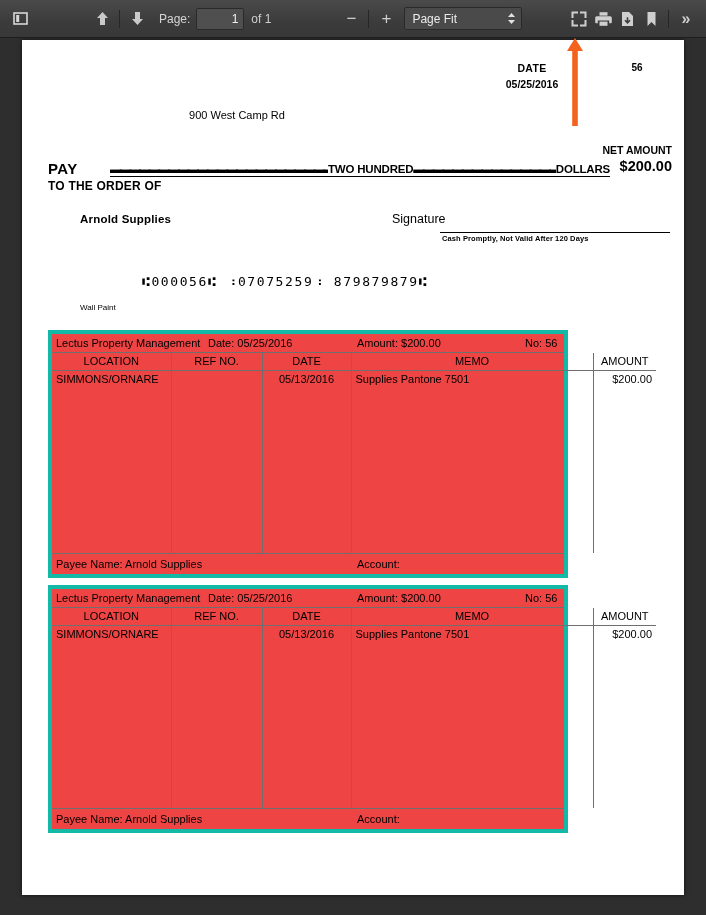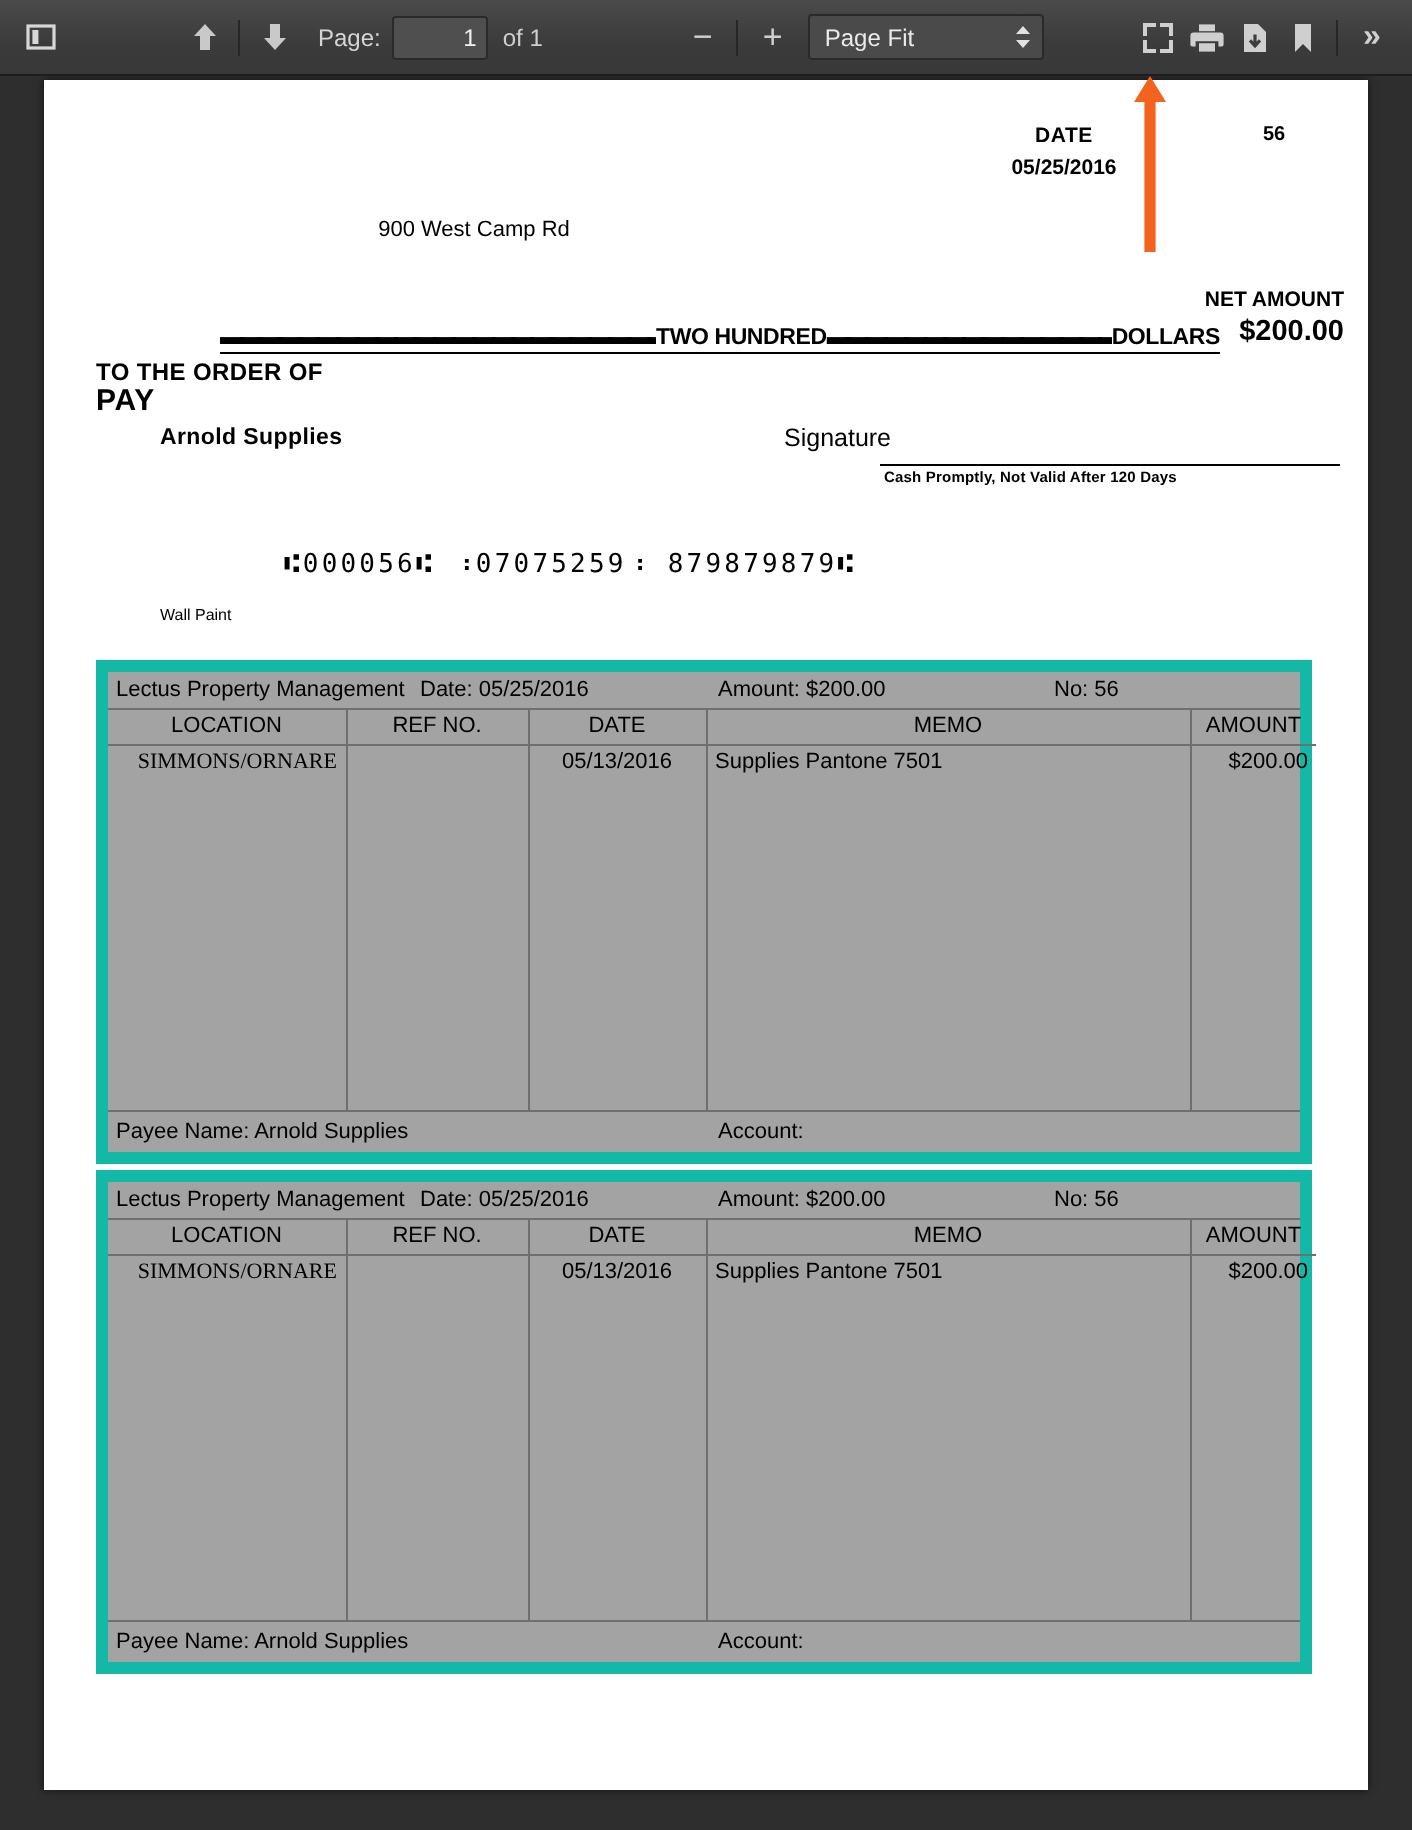--- a/index.html
+++ b/index.html
@@ -115,21 +115,21 @@
     font-size: 11px; line-height: 14px;
   }
 
   #pay-row {
     left: 26px; top: 118px;
     width: 614px;
     height: 22px;
   }
   #pay-word {
     position: absolute; left: 0; top: 2px;
-    font-size: 15px; font-weight: bold; letter-spacing: .4px; margin-top: 32px;
+    font-size: 15px; font-weight: bold; letter-spacing: .4px;
   }
   #amount-words {
     position: absolute; left: 62px; top: 5px;
     width: 500px; height: 14px;
     overflow: hidden;
     white-space: nowrap;
     font-size: 11.5px; font-weight: bold;
     letter-spacing: -0.2px;
     border-bottom: 1.6px solid #000;
     padding-bottom: 1px;
@@ -159,23 +159,23 @@
     left: 120px; top: 234px; width: 420px;
     font-family: "DejaVu Sans Mono", monospace;
     font-size: 13px;
     letter-spacing: 1.6px;
     white-space: nowrap;
   }
 
   
   .stub {
     position: absolute;
-    left: 26px; width: 608px;
-    border: 6px solid #14b8a6;
-    background: #a3a3a3;
+    left: 26px; width: 520px;
+    border: 4px solid #14b8a6;
+    background: #ef4444;
     font-size: 11px;
     color: #000;
   }
   #stub-1 { top: 290px; }
   #stub-2 { top: 545px; }
 
   .stub-head {
     height: 19px;
     border-bottom: 1px solid #6f6f6f;
     position: relative;
@@ -206,21 +206,21 @@
     border-bottom: 1px solid #6f6f6f;
     height: 17px;
     padding-top: 2px;
   }
   table.stub-table tbody td { height: 183px; }
   .col-location { width: 119px; text-align: center; }
   .col-ref      { width: 91px; }
   .col-date     { width: 89px; text-align: center; }
   .col-memo     { width: 242px; }
   .col-amount   { width: 63px; text-align: right; }
-  tbody .col-location { text-align: right; font-family: Liberation Serif, serif; }
+  tbody .col-location { text-align: left; }
   tbody .col-date     { text-align: center; }
   tbody .col-memo     { text-align: left; }
   tbody .col-amount   { text-align: right; }
 
   .stub-foot {
     height: 21px;
     border-top: 1px solid #6f6f6f;
     position: relative;
   }
   .stub-foot span { position: absolute; top: 4px; white-space: nowrap; font-size: 11px; }

